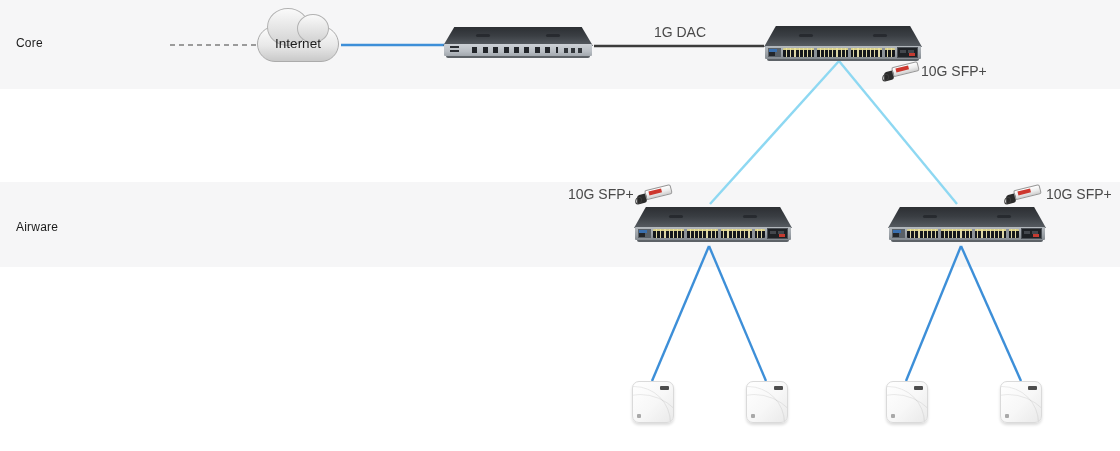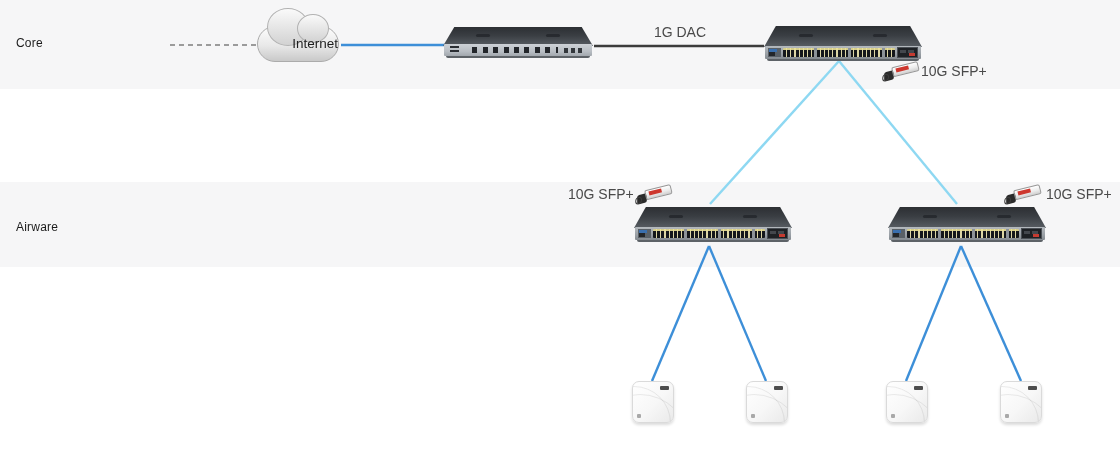--- a/index.html
+++ b/index.html
@@ -27,21 +27,21 @@
     border:1px solid #ababab; border-radius:18px;
     text-align:center; line-height:34px; font-size:13.5px; color:#1d1d1d;
   }
   .cloud::before, .cloud::after {
     content:""; position:absolute; z-index:-1; border-radius:50%;
     background:linear-gradient(180deg,#fafafa,#d2d2d2); border:1px solid #b2b2b2;
   }
   .cloud::before { width:40px; height:36px; top:-19px; left:9px; }
   .cloud::after  { width:30px; height:27px; top:-13px; right:9px; }
   #cloud-airware  { left:84px;  top:26px; }
-  #cloud-internet { left:257px; top:26px;text-align:right; }
+  #cloud-internet { left:257px; top:26px; }
 
   
   .dev { position:absolute; z-index:2; }
   .dev-top {
     position:absolute; left:0; right:0; top:0;
     background:linear-gradient(180deg,#2c2f33 0%,#3a3e43 45%,#585d63 100%);
     clip-path:polygon(7.5% 0, 92.5% 0, 100% 100%, 0 100%);
   }
   .dev-top::before, .dev-top::after {
     content:""; position:absolute; top:38%; width:14px; height:3px;

